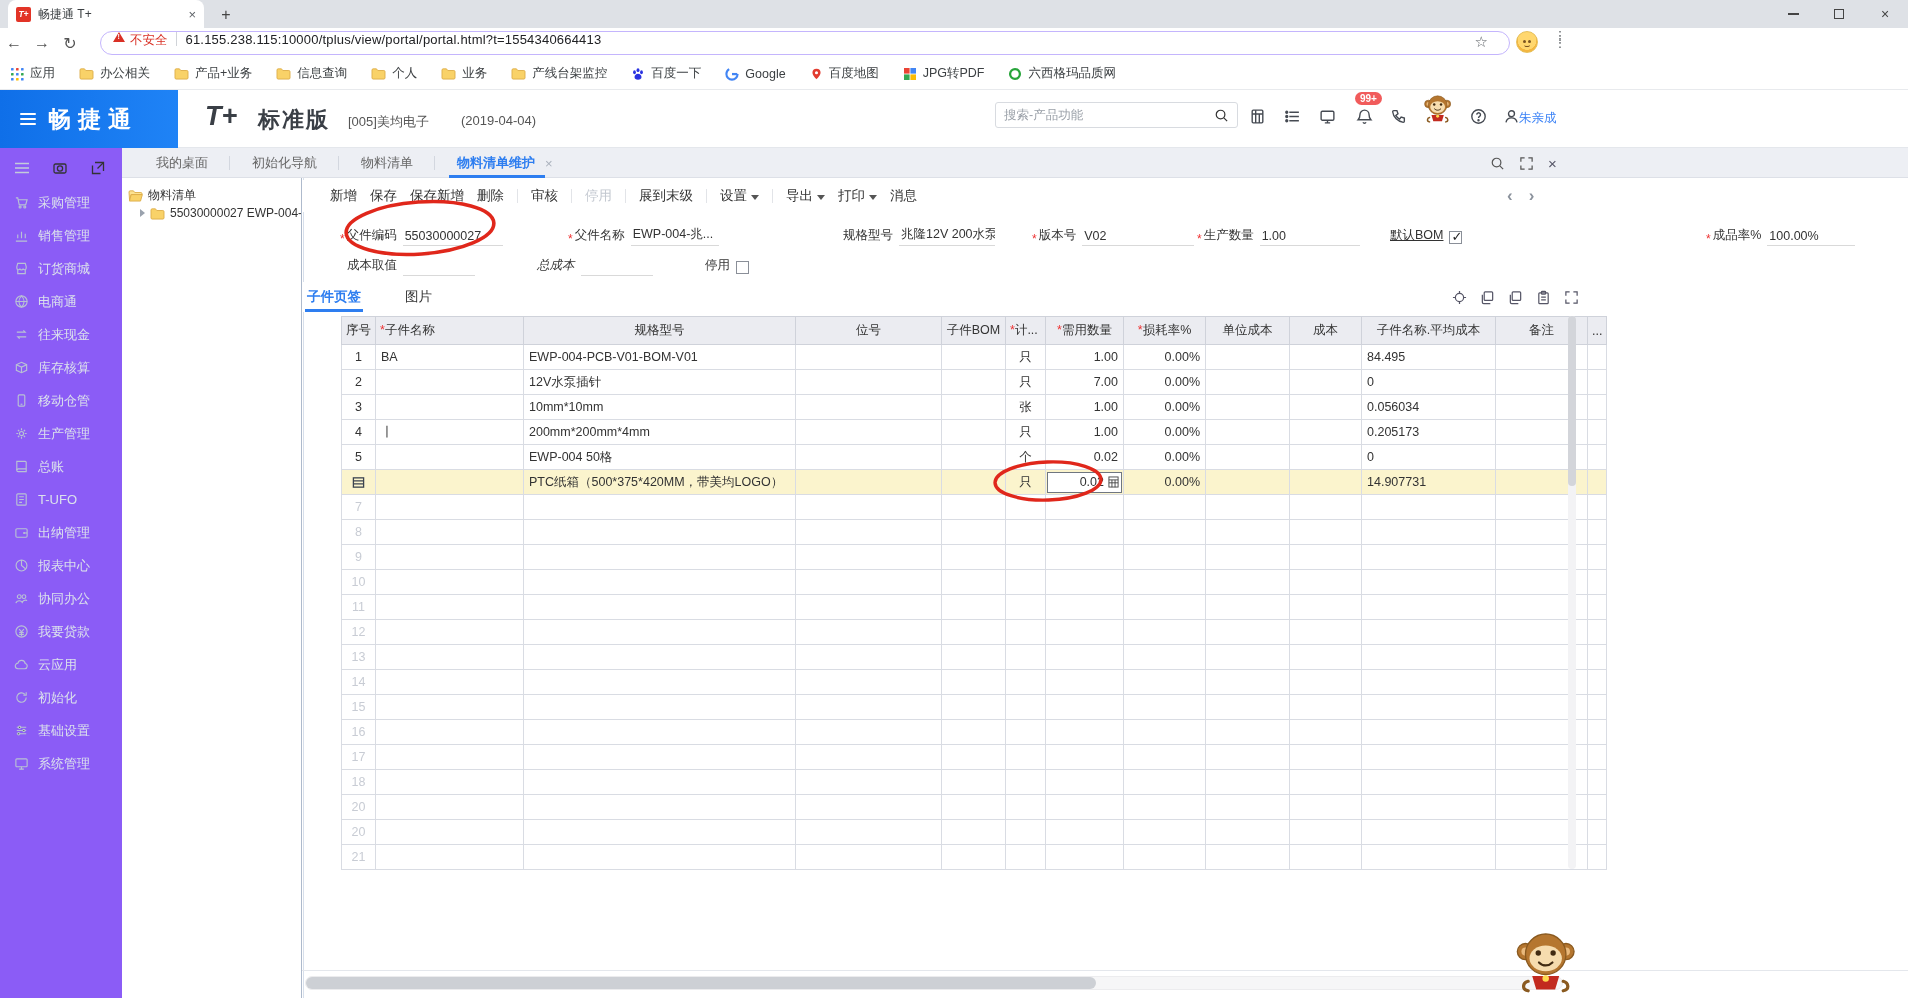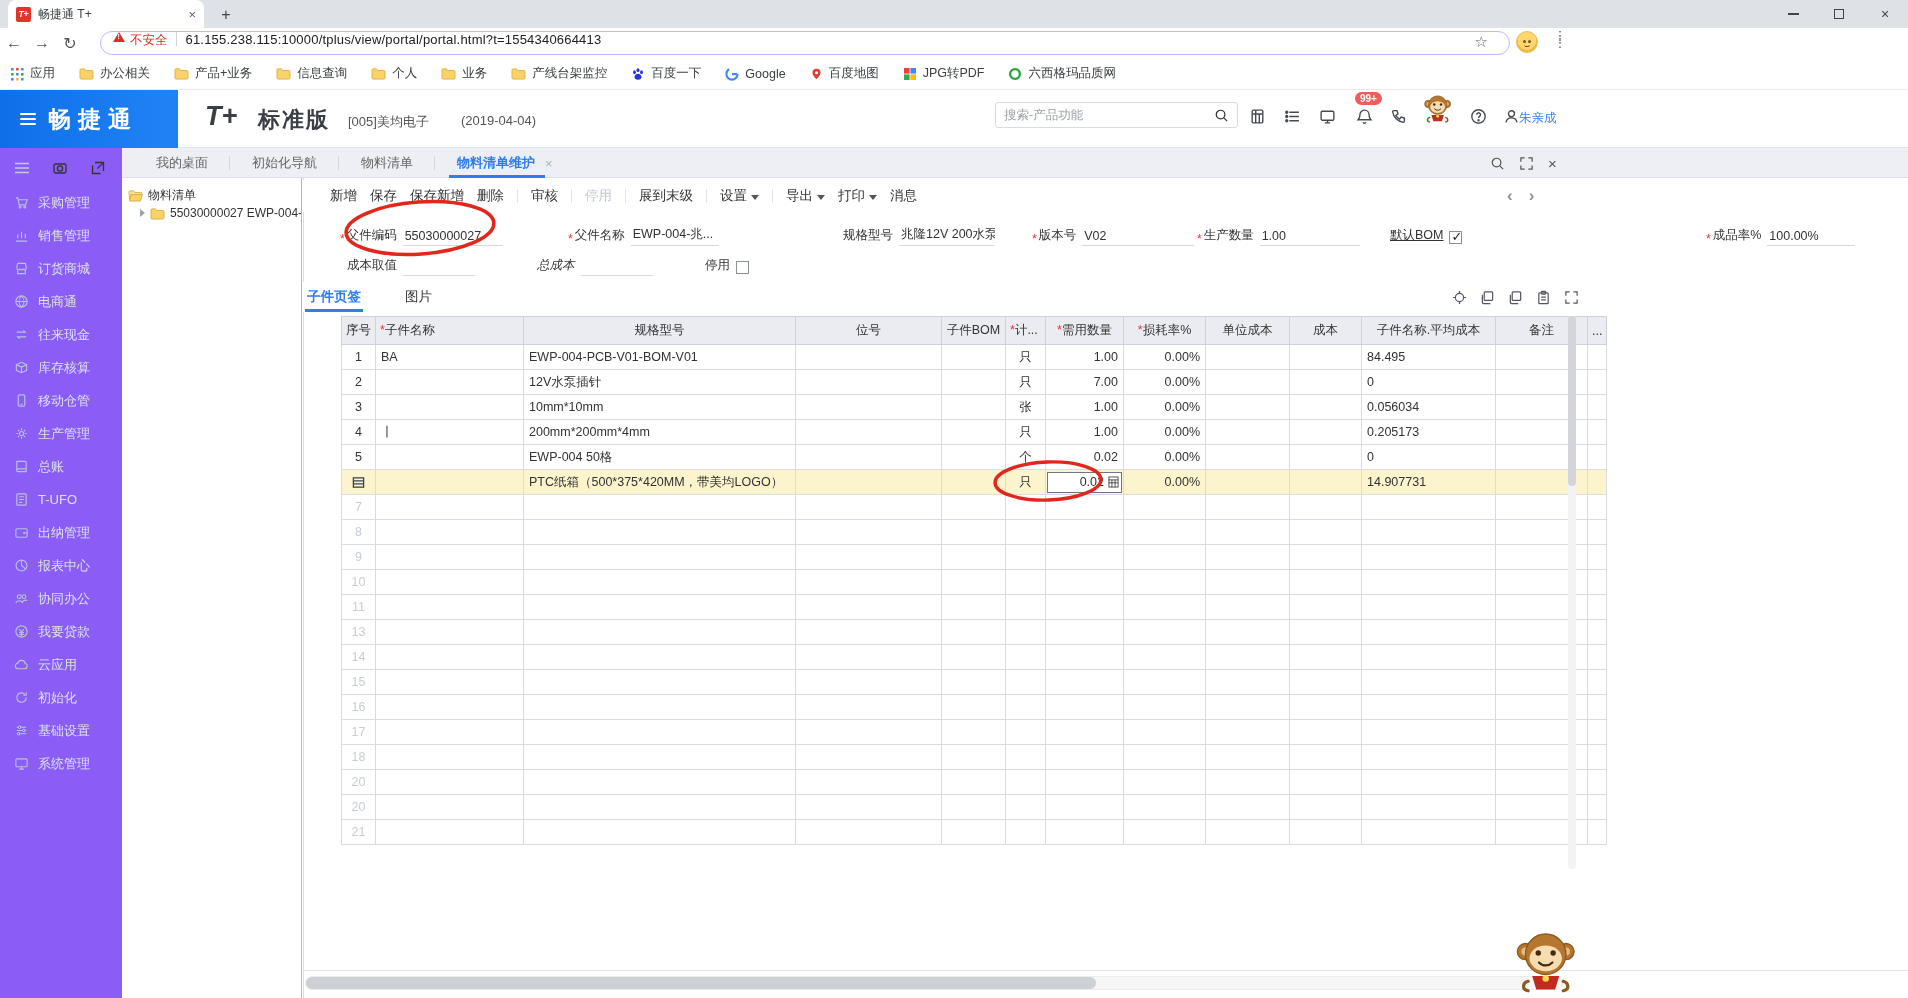--- a/index.html
+++ b/index.html
@@ -976,20 +976,35 @@
             <td class="al-c"></td>
             <td class="al-r"></td>
             <td class="al-r"></td>
             <td class="al-r"></td>
             <td class="al-l"></td>
             <td class="al-l"></td>
             <td class="al-l"></td>
             <td class="al-c"></td>
           </tr>
           <tr>
+            <td class="al-c"><span class="rown-empty">12</span></td>
+            <td class="al-l"></td>
+            <td class="al-l"></td>
+            <td class="al-c"></td>
+            <td class="al-l"></td>
+            <td class="al-c"></td>
+            <td class="al-r"></td>
+            <td class="al-r"></td>
+            <td class="al-r"></td>
+            <td class="al-l"></td>
+            <td class="al-l"></td>
+            <td class="al-l"></td>
+            <td class="al-c"></td>
+          </tr>
+          <tr>
             <td class="al-c"><span class="rown-empty">13</span></td>
             <td class="al-l"></td>
             <td class="al-l"></td>
             <td class="al-c"></td>
             <td class="al-l"></td>
             <td class="al-c"></td>
             <td class="al-r"></td>
             <td class="al-r"></td>
             <td class="al-r"></td>
             <td class="al-l"></td>

